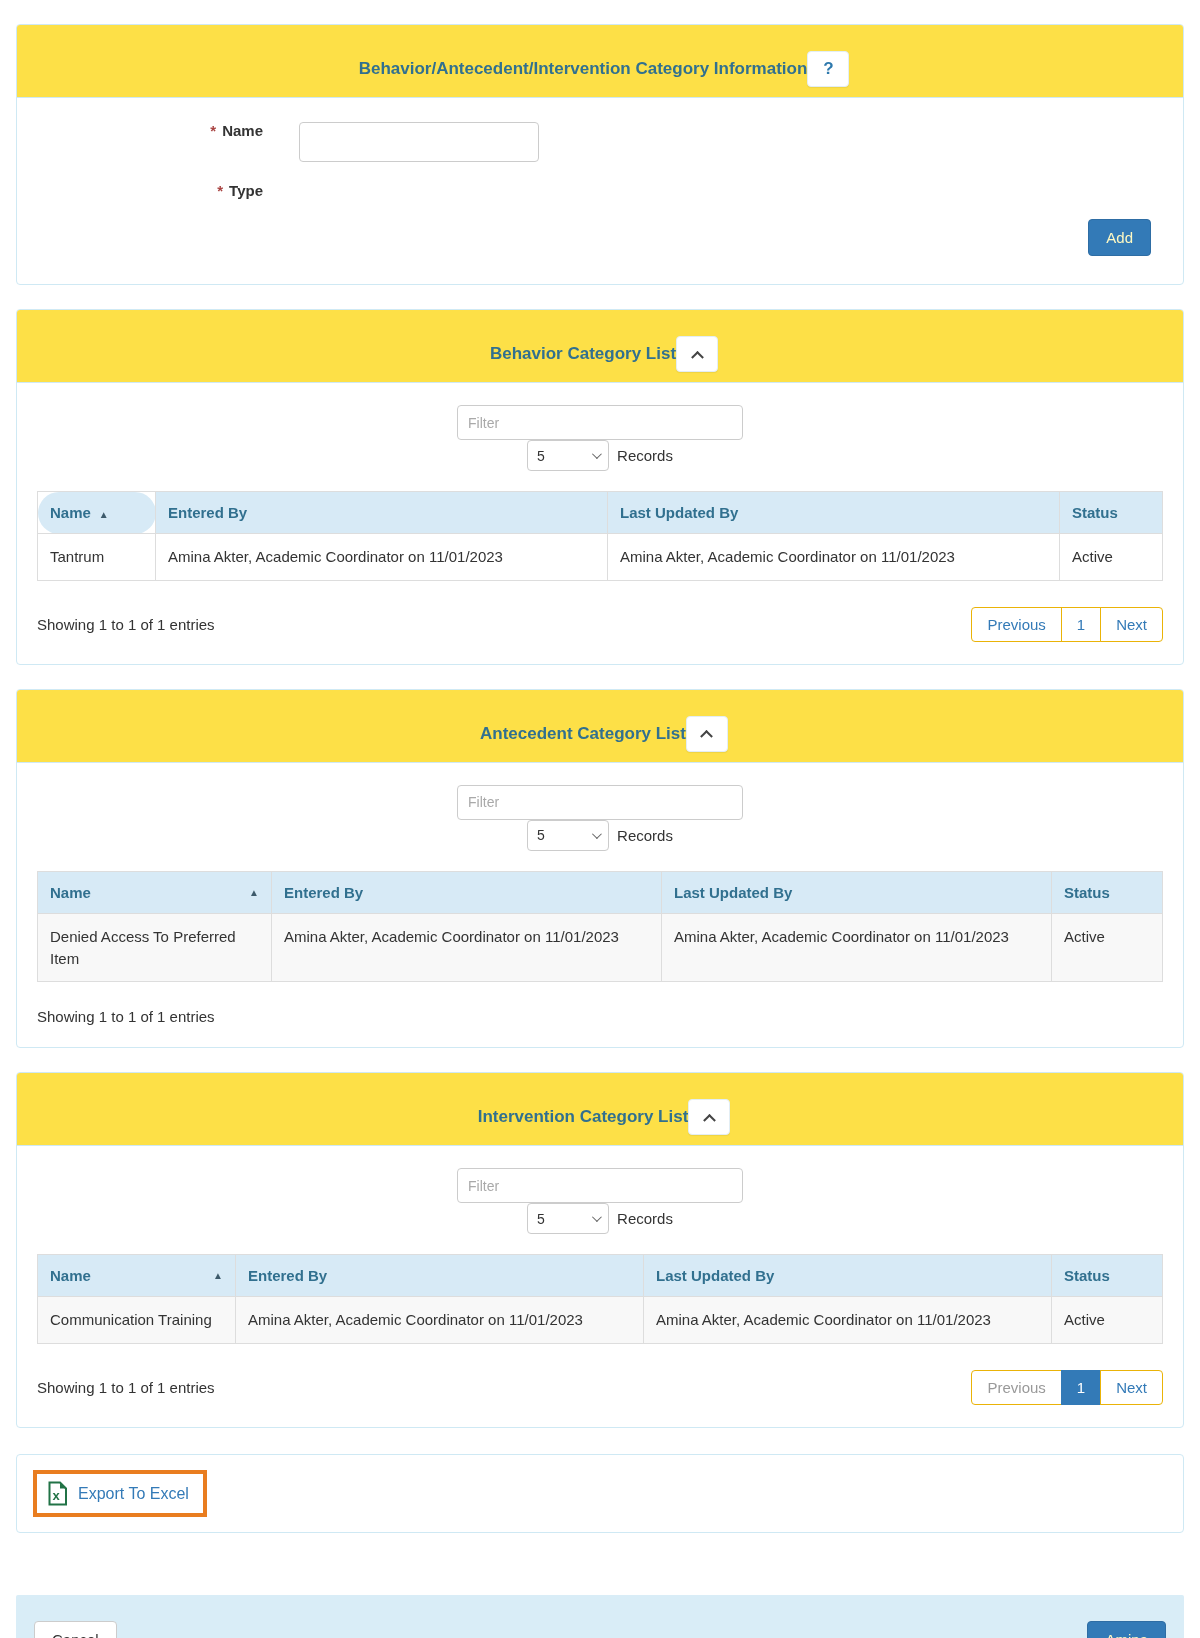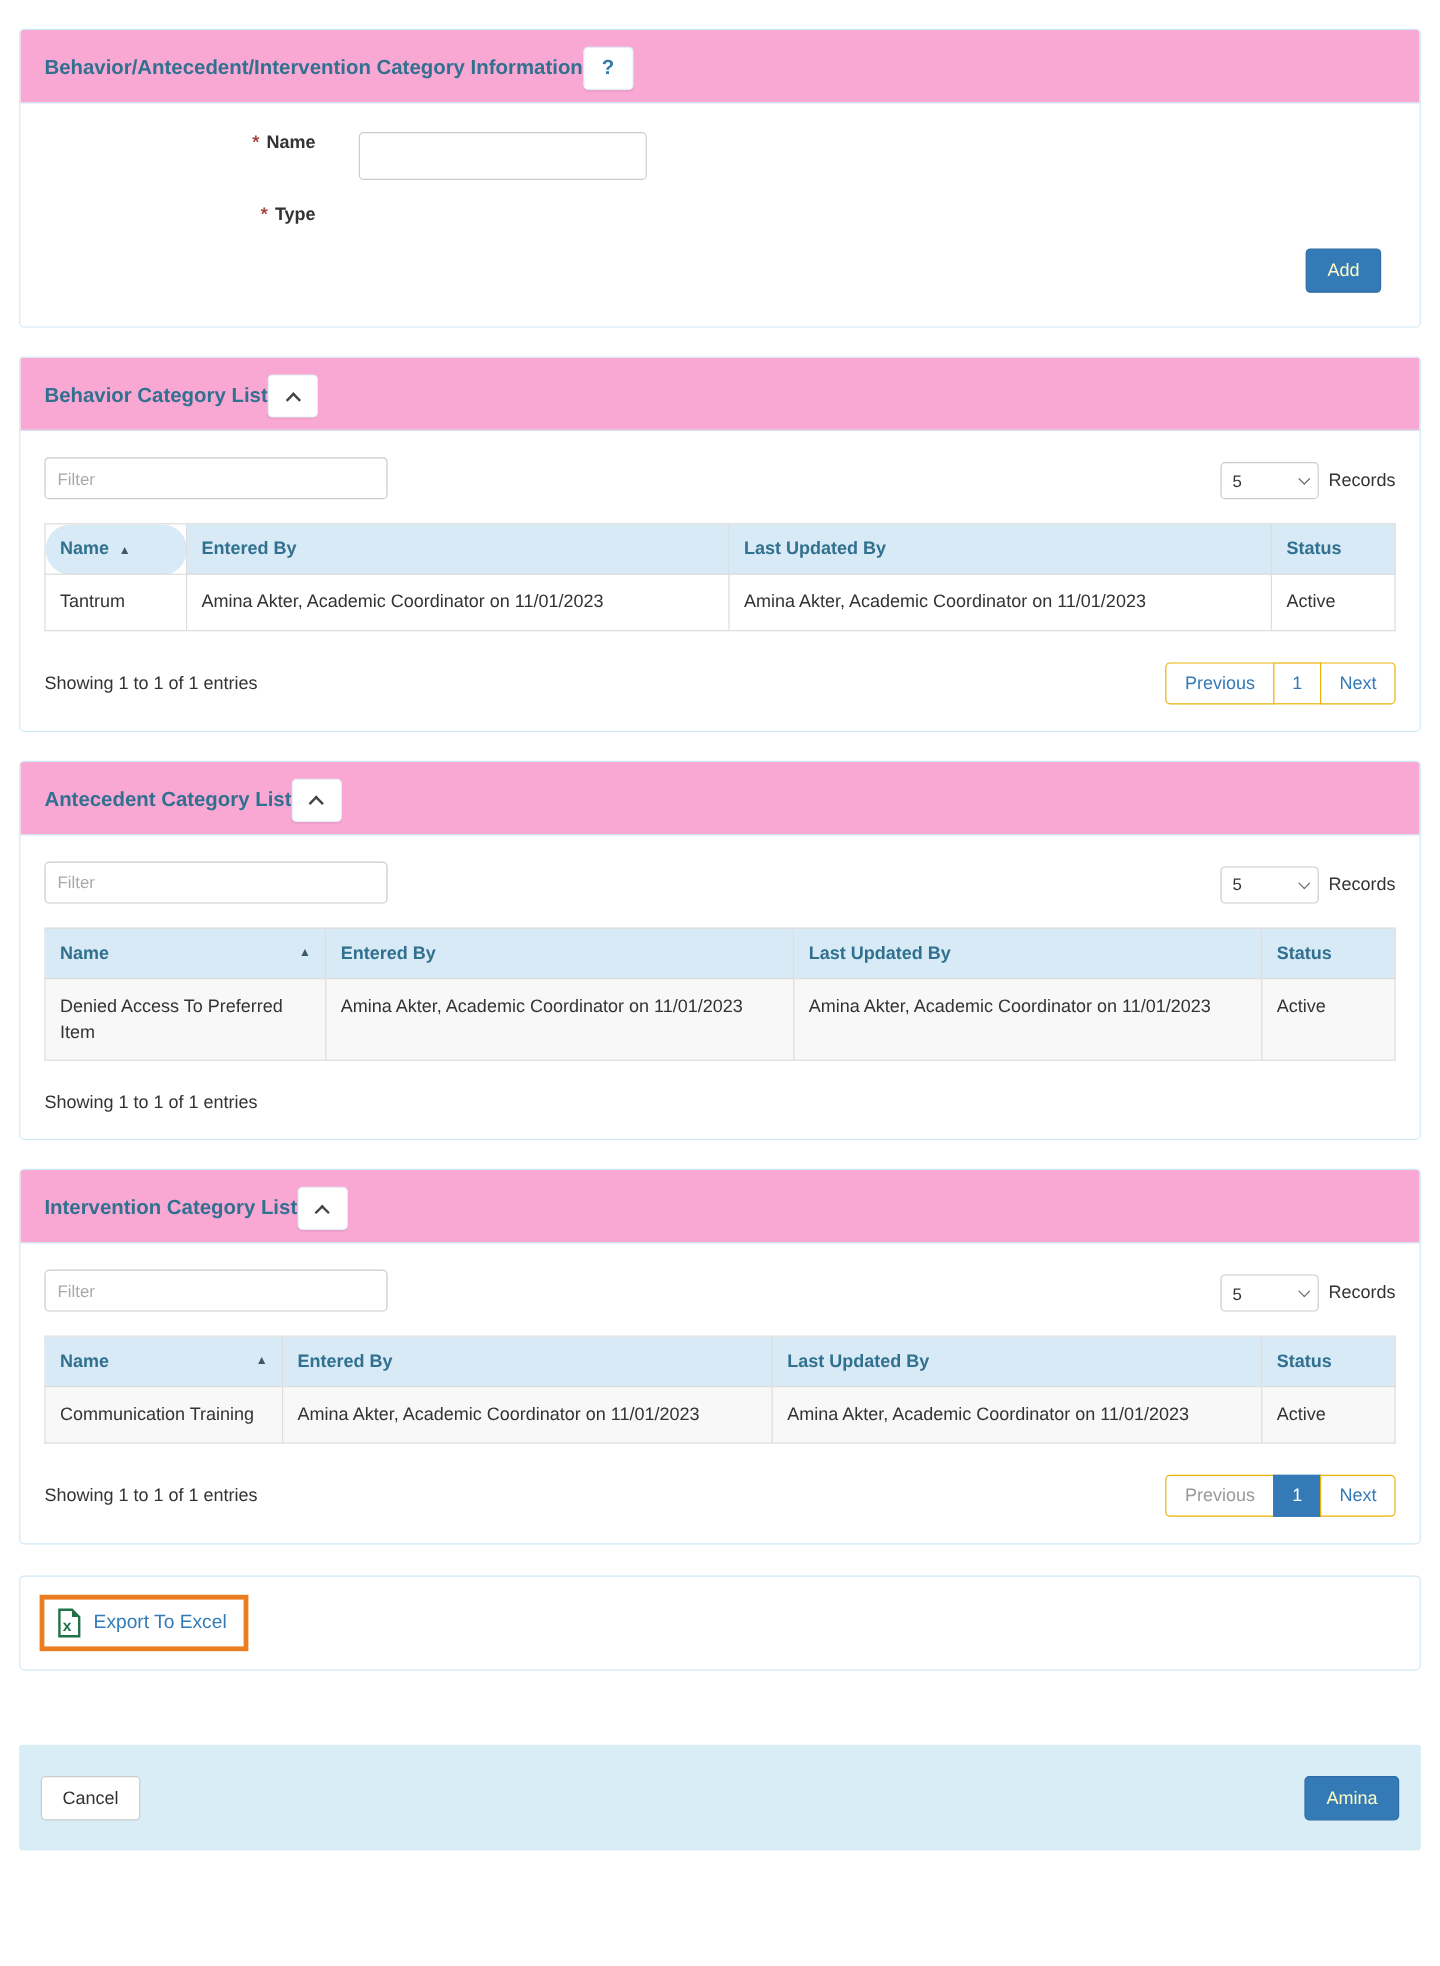--- a/index.html
+++ b/index.html
@@ -15,23 +15,23 @@
     font-size:28px; font-weight:400; color:#3c3c3c;
     padding:16px 0 4px 2px;
   }
 
   
   .panel {
     border:1px solid #cfe9f4; border-radius:4px;
     margin-top:24px; background:#fff; overflow:hidden;
   }
   .panel-header {
-    background:#f9a8d4; border-bottom:1px solid #cfe9f4;
-    padding:14px 12px 10px 20px; min-height:52px;
-    display:flex; align-items:center; justify-content:flex-start;
+    background:#fde047; border-bottom:1px solid #cfe9f4;
+    padding:26px 12px 10px 20px; min-height:52px;
+    display:flex; align-items:center; justify-content:center;
   }
   .panel-title { color:#31708f; font-weight:bold; font-size:17px; }
   .square-btn {
     background:#fff; border:1px solid #e3eef4; border-radius:4px;
     width:42px; height:36px; display:flex; align-items:center; justify-content:center;
     cursor:pointer; box-shadow:0 1px 1px rgba(0,0,0,.06);
   }
   .help-q { color:#2e79ad; font-weight:bold; font-size:17px; }
   .chev-up { width:9px; height:9px; border-left:2px solid #444; border-top:2px solid #444;
     transform:rotate(45deg) translate(2px,2px); }
@@ -62,21 +62,21 @@
     font-family:"Liberation Sans", sans-serif;
   }
   .btn-default {
     background:#fff; border:1px solid #ccc; color:#333;
     border-radius:4px; padding:9px 17px; font-size:15px; cursor:pointer;
     font-family:"Liberation Sans", sans-serif;
   }
 
   
   .list-body { padding:22px 20px 22px 20px; }
-  .list-controls { display:flex; align-items:flex-end; justify-content:space-between; margin-bottom:20px; }
+  .list-controls { display:flex; align-items:center; justify-content:space-between; margin-bottom:20px;flex-direction:column; }
   .filter-input {
     width:286px; height:35px; border:1px solid #ccc; border-radius:4px;
     padding:6px 10px; font-size:14px; font-family:"Liberation Sans", sans-serif; color:#333;
   }
   .filter-input::placeholder { color:#a9a9a9; }
   .records-wrap { display:flex; align-items:center; gap:8px; }
   .records-select {
     width:82px; height:31px; border:1px solid #ccc; border-radius:4px; background:#fff;
     display:flex; align-items:center; justify-content:space-between;
     padding:0 9px; cursor:pointer; font-size:14px; color:#333;

